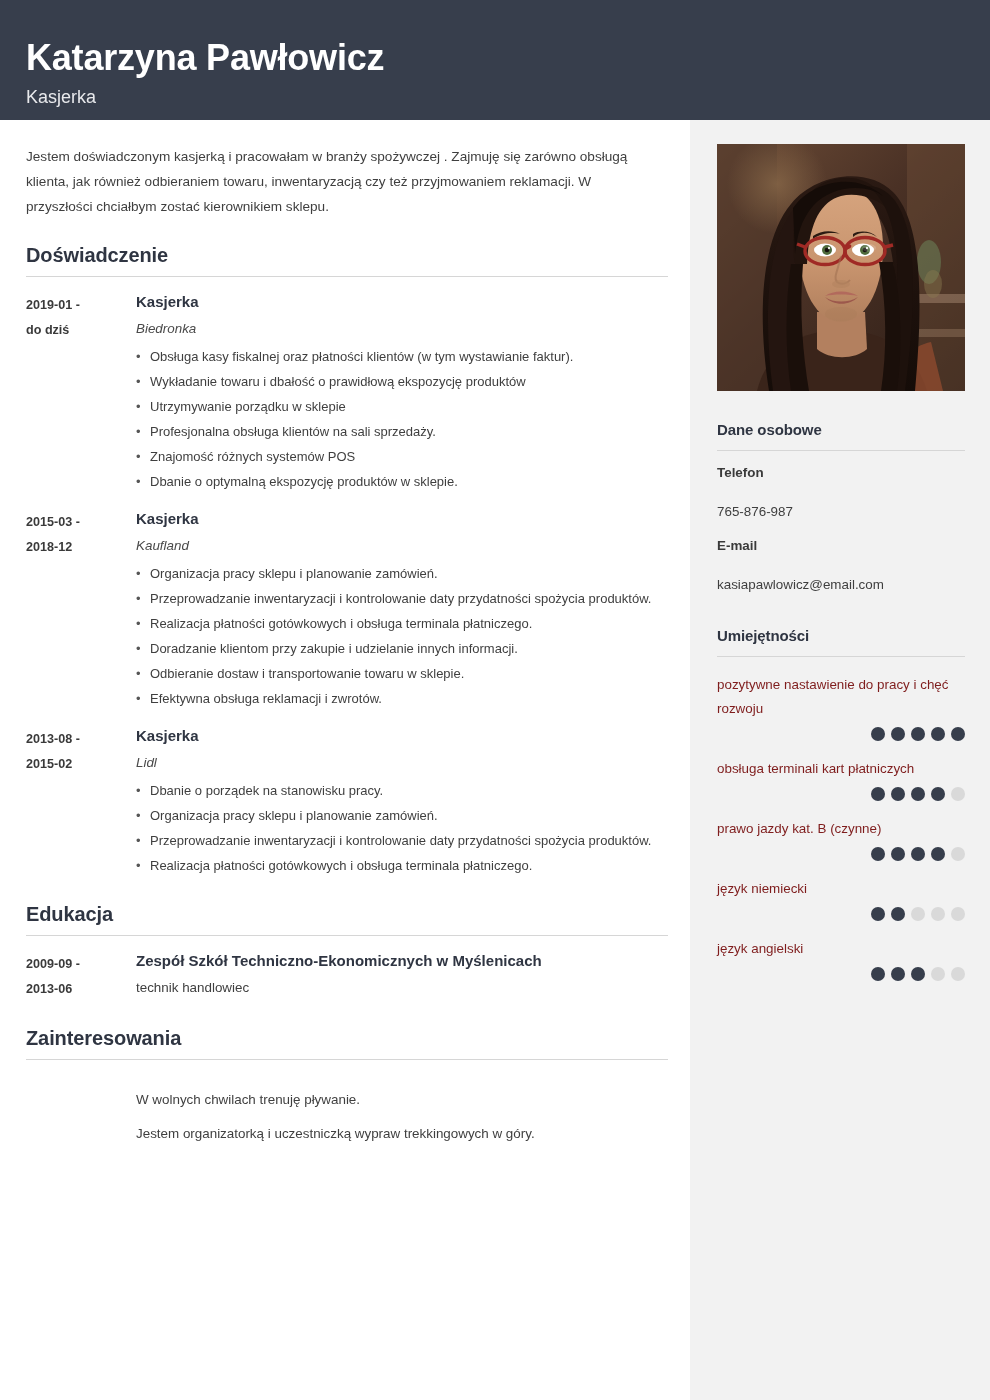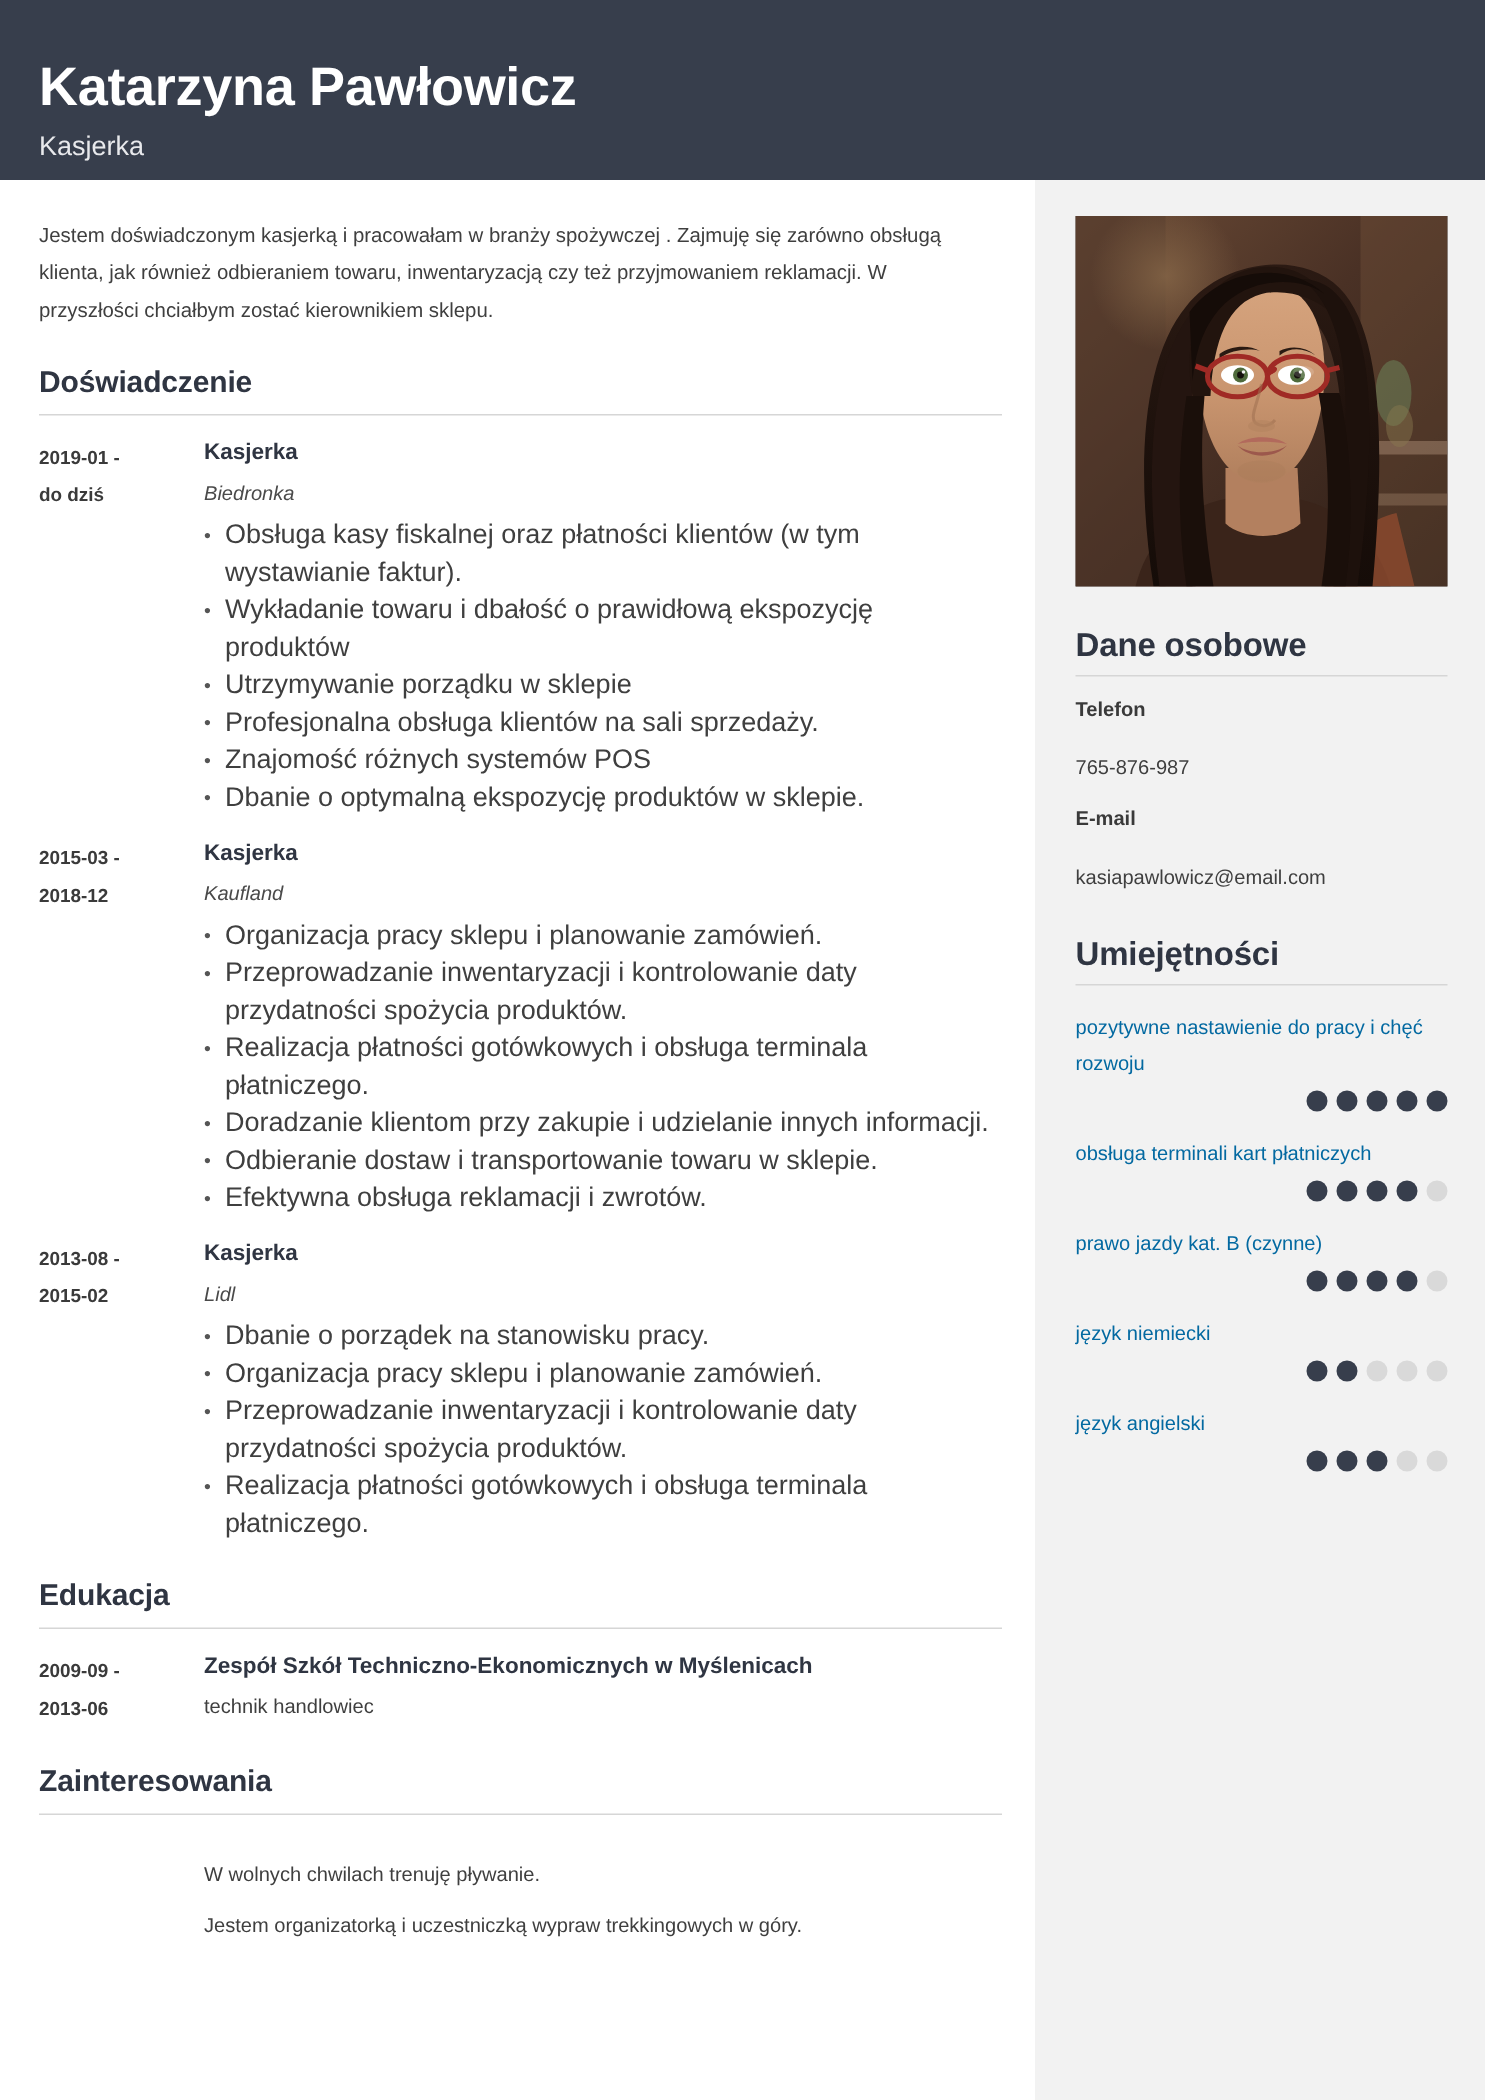--- a/index.html
+++ b/index.html
@@ -117,21 +117,21 @@
     color: #3f3f3f;
     line-height: 25px;
     margin-top: 3px;
   }
   .bullets {
     list-style: none;
     margin-top: 3px;
   }
   .bullets li {
     position: relative;
-    font-size: 18px;
+    font-size: 13px;
     color: #3f3f3f;
     line-height: 25px;
     padding-left: 14px;
     max-width: 530px;
   }
   .bullets li::before {
     content: "\2022";
     position: absolute;
     left: 0;
     top: 0;
@@ -152,21 +152,21 @@
   .photo {
     width: 248px;
     height: 247px;
     overflow: hidden;
     background: #3a2a22;
   }
   .photo svg { display: block; width: 248px; height: 247px; }
 
   .side-section { margin-top: 26px; }
   .side-title {
-    font-size: 22px;
+    font-size: 15px;
     font-weight: bold;
     color: #2f3542;
     line-height: 26px;
     letter-spacing: -0.1px;
   }
   .side-rule {
     height: 1px;
     background: #d6d6d6;
     width: 248px;
     margin-top: 7px;
@@ -181,21 +181,21 @@
   .contact-value {
     font-size: 13.4px;
     color: #3f3f3f;
     line-height: 24px;
     margin-top: 17px;
   }
 
   .skill { margin-top: 16px; }
   .skill-name {
     font-size: 13.4px;
-    color: #0369a1;
+    color: #7f1d1d;
     line-height: 24px;
     max-width: 248px;
   }
   .dots {
     display: flex;
     justify-content: flex-end;
     gap: 6px;
     width: 248px;
     margin-top: 6px;
   }

